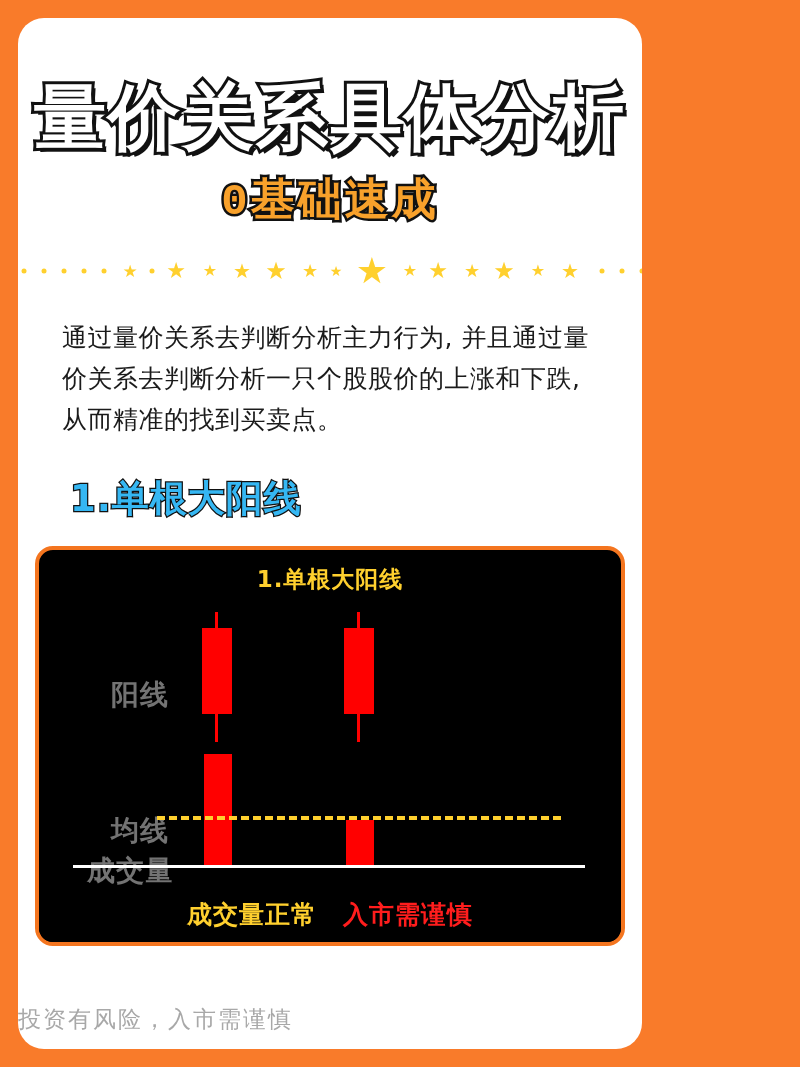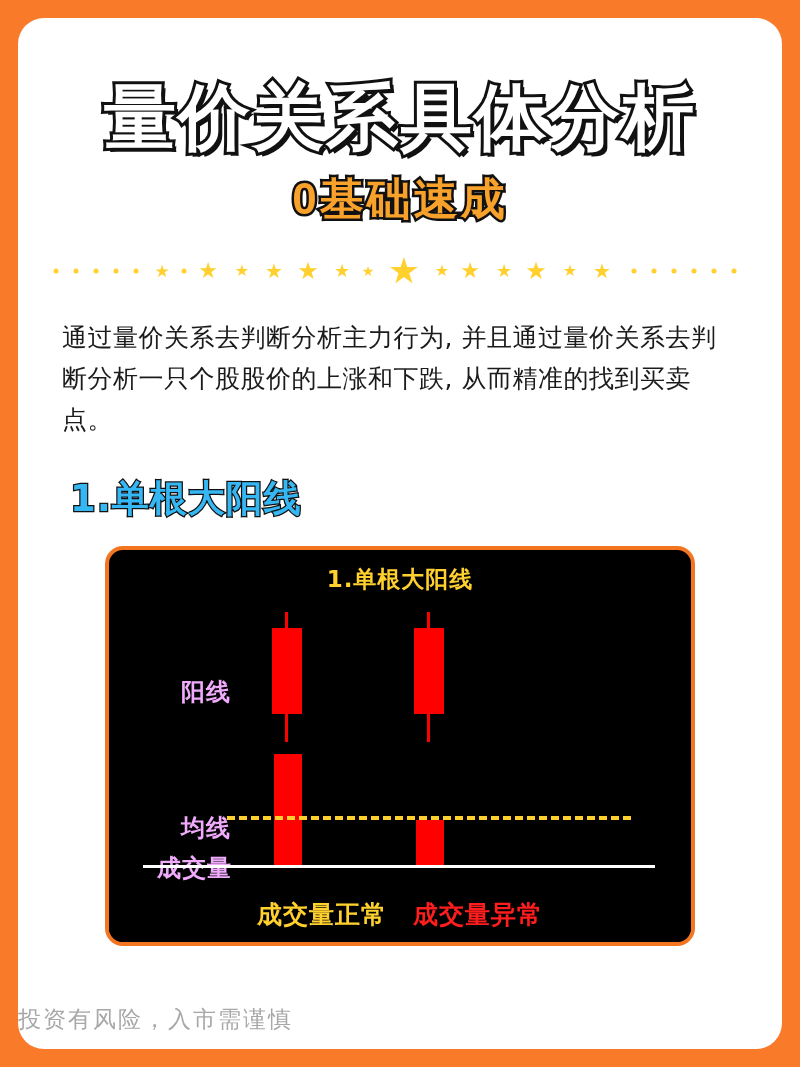--- a/index.html
+++ b/index.html
@@ -8,21 +8,21 @@
     font-family: "Liberation Sans", sans-serif;
   }
   body {
     background: #F97B2A;
     position: relative;
     overflow: hidden;
   }
   .card {
     position: absolute;
     left: 18px; top: 18px;
-    width: 764px; height: 1031px;
+    width: 624px; height: 1031px;
     background: #FFFFFF;
     border-radius: 26px;
     overflow: hidden;
   }
   
   .title-wrap {
     margin-top: 62px;
     text-align: center;
   }
   .main-title {
@@ -32,21 +32,21 @@
     letter-spacing: 2px;
     color: #FFFFFF;
     -webkit-text-stroke: 6px #111111;
     paint-order: stroke fill;
     text-shadow:
        4px 4px 0 #111111;
     line-height: 1.05;
   }
   .sub-title {
     margin-top: 14px;
-    font-family: Liberation Sans, sans-serif;
+    font-family: Liberation Mono, monospace;
     font-size: 44px;
     font-weight: bold;
     letter-spacing: 3px;
     color: #F8A12B;
     -webkit-text-stroke: 5px #111111;
     paint-order: stroke fill;
   }
   
   .divider {
     margin: 22px auto 0;
@@ -104,23 +104,23 @@
     top: 14px; left: 0; right: 0;
     text-align: center;
     color: #FFD02E;
     font-family: "DejaVu Sans", sans-serif;
     font-size: 23px;
     font-weight: bold;
     letter-spacing: 1px;
   }
   .lbl {
     position: absolute;
-    color: #f0abfc;
+    color: #737373;
     font-family: Liberation Mono, monospace;
-    font-size: 24px;
+    font-size: 28px;
     font-weight: bold;
     letter-spacing: 1px;
   }
   .candle-wick {
     position: absolute;
     width: 3px;
     background: #FF0000;
   }
   .candle-body {
     position: absolute;
@@ -229,18 +229,18 @@
 
     <div class="vol-bar" style="left:165px; width:28px; height:112px;"></div>
     <div class="vol-bar" style="left:307px; width:28px; height:46px;"></div>
 
     <div class="ma-line" style="left:118px; right:60px; top:266px;"></div>
 
     <div class="axis-line" style="left:34px; right:36px; bottom:74px;"></div>
 
     <div class="footer-band">
       <span class="fb-normal">成交量正常</span>
-      <span class="fb-abnormal">成交量异常</span>
+      <span class="fb-abnormal">入市需谨慎</span>
     </div>
   </div>
 
   <div class="disclaimer">投资有风险，入市需谨慎</div>
 </div>
 
 </body></html>

